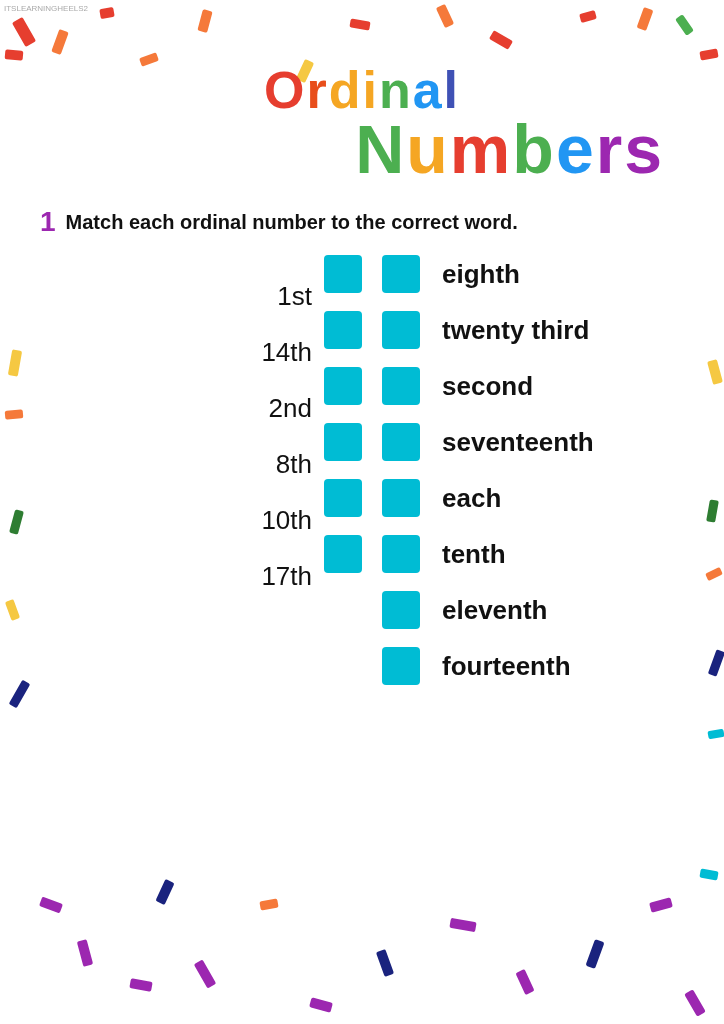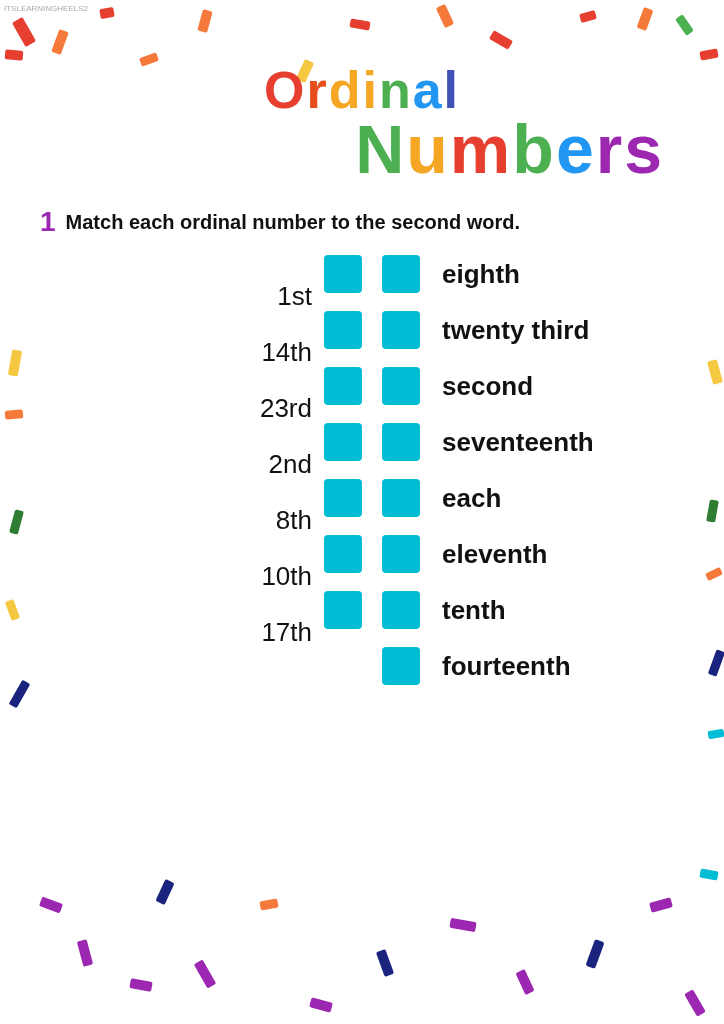--- a/index.html
+++ b/index.html
@@ -211,39 +211,35 @@
   </div>
   <div style="display:block;text-align:right;padding-right:60px;">
     <span class="title-numbers">
       <span class="numbers-N">N</span><span class="numbers-u">u</span><span class="numbers-m">m</span><span class="numbers-b">b</span><span class="numbers-e">e</span><span class="numbers-r">r</span><span class="numbers-s">s</span>
     </span>
   </div>
 </div>
 
 <div class="instruction">
   <span class="instruction-number">1</span>
-  <span>Match each ordinal number to the second word.</span>
+  <span>Match each ordinal number to the correct word.</span>
 </div>
 
 <div class="matching-section">
 
   <div class="left-col">
     <div class="match-row left-row">
       <span class="ordinal-label">1st</span>
       <div class="match-box"></div>
     </div>
     <div class="match-row left-row">
       <span class="ordinal-label">14th</span>
       <div class="match-box"></div>
     </div>
     <div class="match-row left-row">
-      <span class="ordinal-label">23rd</span>
-      <div class="match-box"></div>
-    </div>
-    <div class="match-row left-row">
       <span class="ordinal-label">2nd</span>
       <div class="match-box"></div>
     </div>
     <div class="match-row left-row">
       <span class="ordinal-label">8th</span>
       <div class="match-box"></div>
     </div>
     <div class="match-row left-row">
       <span class="ordinal-label">10th</span>
       <div class="match-box"></div>
@@ -270,24 +266,24 @@
     <div class="match-row right-row">
       <div class="match-box"></div>
       <span class="word-label">seventeenth</span>
     </div>
     <div class="match-row right-row">
       <div class="match-box"></div>
       <span class="word-label">each</span>
     </div>
     <div class="match-row right-row">
       <div class="match-box"></div>
+      <span class="word-label">tenth</span>
+    </div>
+    <div class="match-row right-row">
+      <div class="match-box"></div>
       <span class="word-label">eleventh</span>
     </div>
     <div class="match-row right-row">
       <div class="match-box"></div>
-      <span class="word-label">tenth</span>
-    </div>
-    <div class="match-row right-row">
-      <div class="match-box"></div>
       <span class="word-label">fourteenth</span>
     </div>
   </div>
 </div>
 
 </body></html>

